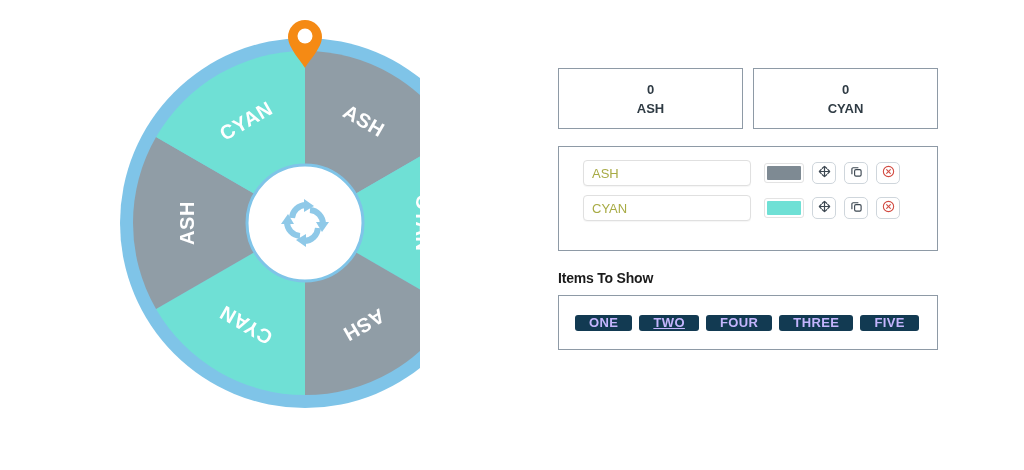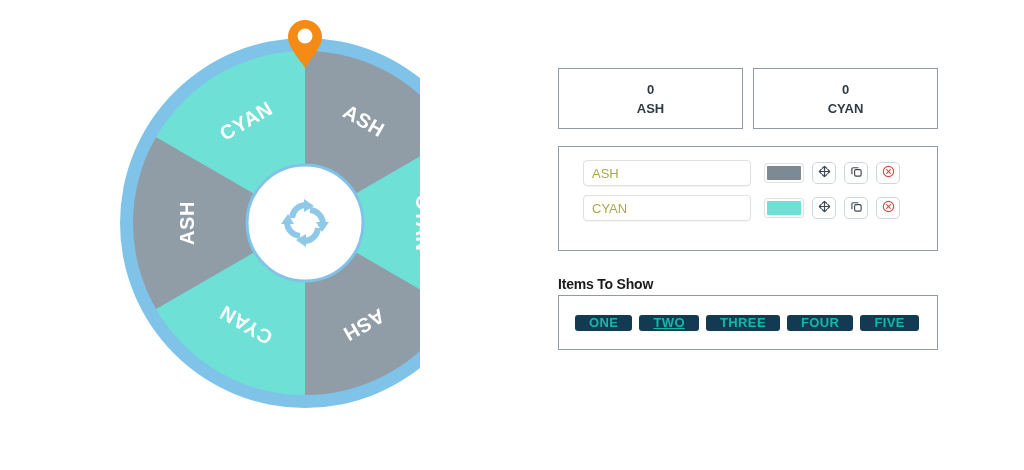--- a/index.html
+++ b/index.html
@@ -140,40 +140,39 @@
   .icon-btn:first-of-type { margin-left: 11px; }
 
   .section-title {
     position: absolute;
     left: 2px;
     top: 270px;
     font-size: 14px;
     font-weight: bold;
     color: #1b1b1b;
     letter-spacing: -0.2px;
-    margin-top: 6px;
   }
 
   .show-panel {
     position: absolute;
     left: 2px;
     top: 295px;
     width: 380px;
     height: 55px;
     border: 1px solid #8e9aa6;
     background: #ffffff;
     box-sizing: border-box;
     display: flex;
     align-items: center;
     padding-left: 16px;
     gap: 7px;
   }
   .show-btn {
     background: #123a52;
-    color: #14b8a6;
+    color: #c4b5fd;
     border: none;
     border-radius: 3px;
     font-family: "Liberation Sans", sans-serif;
     font-size: 13px;
     font-weight: bold;
     letter-spacing: 0.4px;
     height: 16px;
     padding: 0 14px;
     cursor: pointer;
   }
@@ -315,18 +314,18 @@
             </svg></span>
         </div>
       </div>
     </div>
 
   <div class="section-title">Items To Show</div>
 
   <div class="show-panel" id="show-panel">
       <button class="show-btn" style="background: rgb(18, 58, 82);">ONE</button>
       <button class="show-btn" style="background: rgb(18, 58, 82); text-decoration: underline;">TWO</button>
+      <button class="show-btn" style="background: rgb(18, 58, 82);">FOUR</button>
       <button class="show-btn" style="background: rgb(18, 58, 82);">THREE</button>
-      <button class="show-btn" style="background: rgb(18, 58, 82);">FOUR</button>
       <button class="show-btn" style="background: rgb(18, 58, 82);">FIVE</button>
     </div>
 
 </div>
 
 </body></html>

